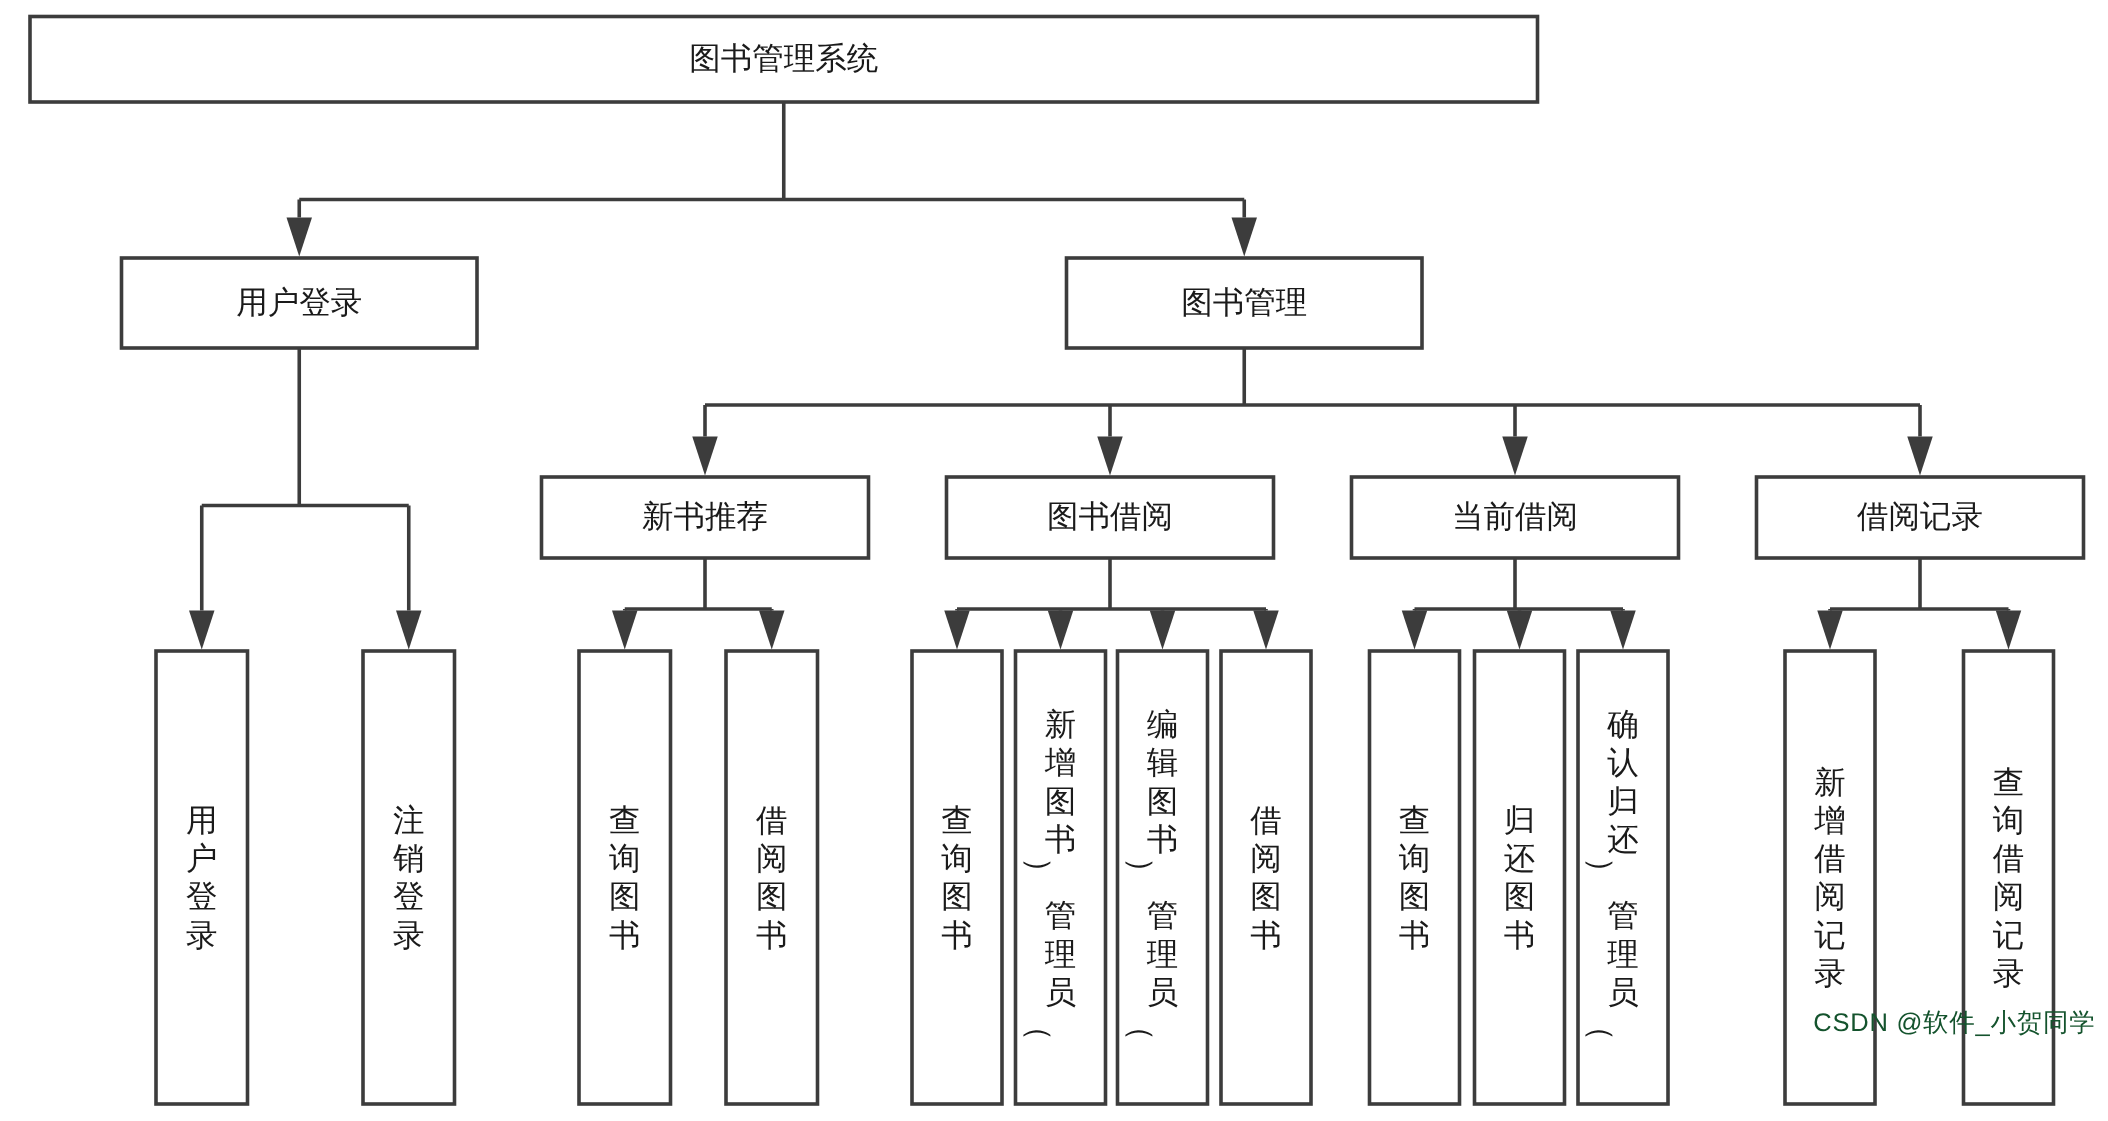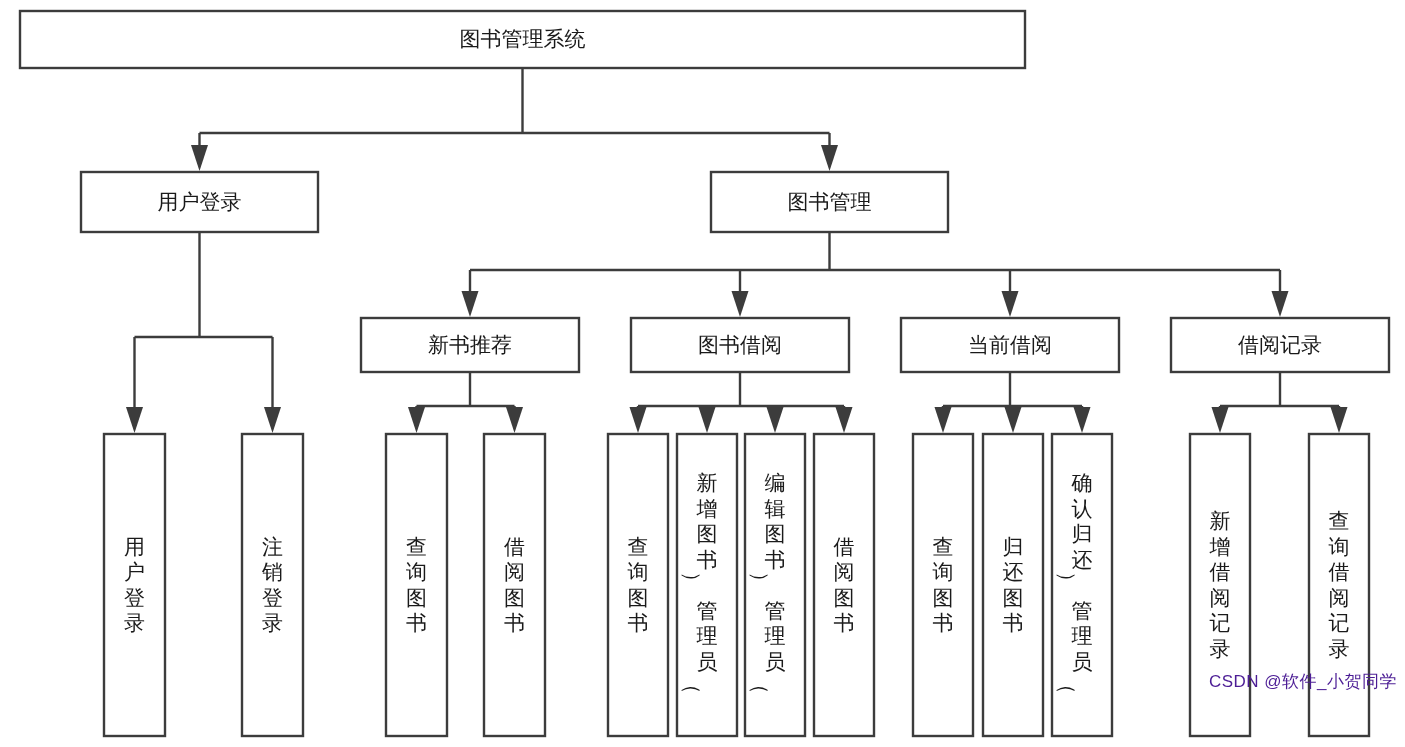--- a/index.html
+++ b/index.html
@@ -56,21 +56,21 @@
     fill: #1a1a1a;
     text-anchor: middle;
     white-space: pre;
   }
   .watermark-text {
     position: absolute;
     right: 8px;
     bottom: 6px;
     font-family: "Liberation Sans", "DejaVu Sans", sans-serif;
     font-size: 17px;
-    color: #4c1d95;
+    color: #14532d;
     letter-spacing: 0.5px;
     user-select: none;
     pointer-events: none;
     white-space: nowrap;
     margin-top: 32px;
   }
 </style>
 </head>
 <body>
 

